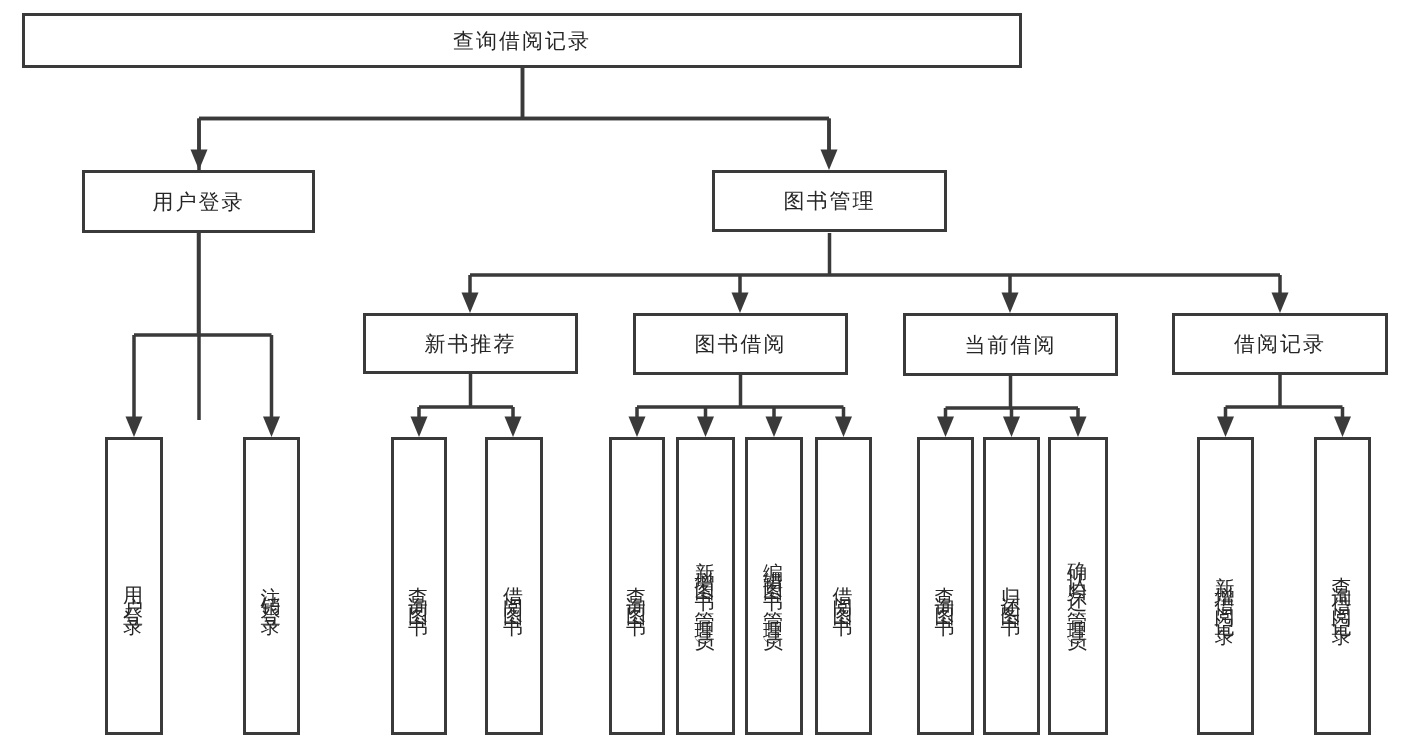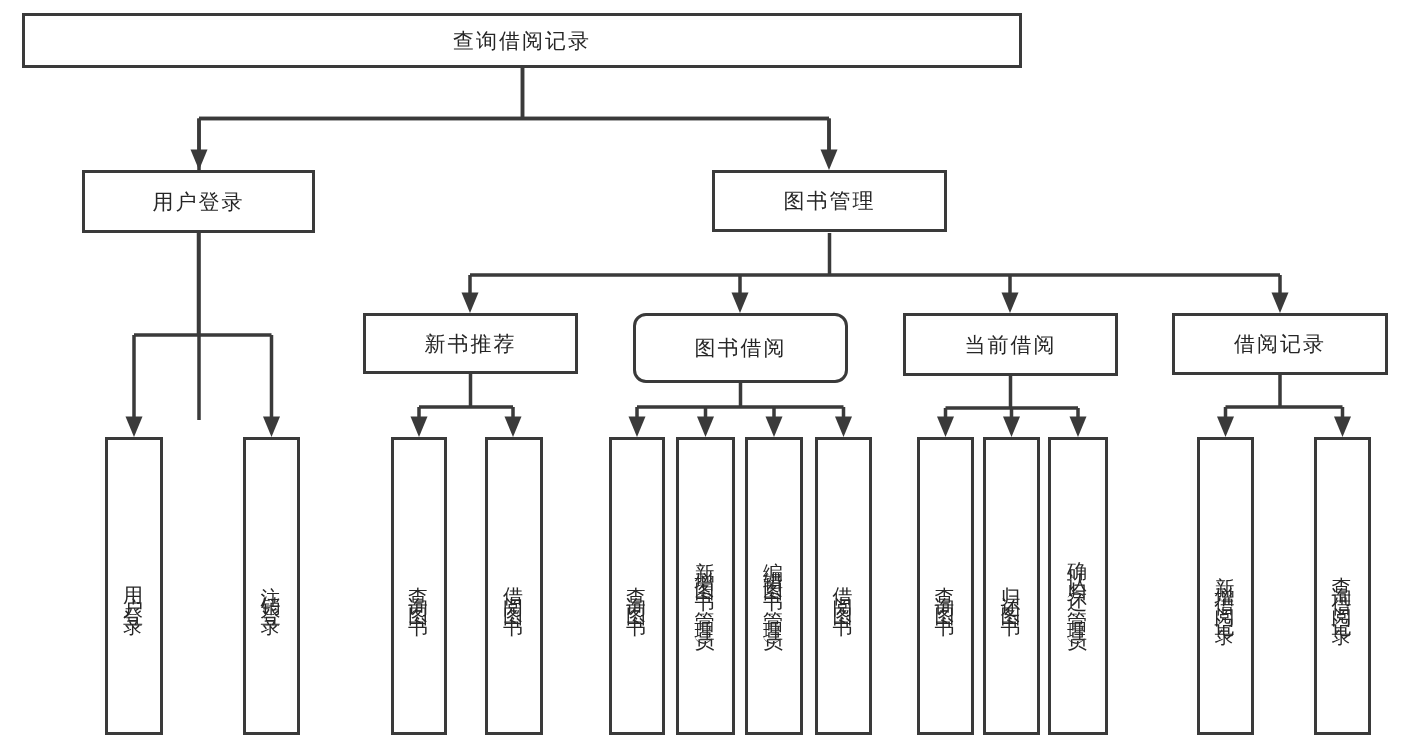--- a/index.html
+++ b/index.html
@@ -56,21 +56,21 @@
     margin-bottom: -10px;
     white-space: nowrap;
   }
 
   
   #n-root  { left: 22px;   top: 13px;  width: 1000px; height: 55px; }
   #n-login { left: 82px;   top: 170px; width: 233px;  height: 63px; }
   #n-mgmt  { left: 712px;  top: 170px; width: 235px;  height: 62px; }
 
   #n-rec   { left: 363px;  top: 313px; width: 215px;  height: 61px; }
-  #n-bor   { left: 633px;  top: 313px; width: 215px;  height: 70px; border-radius: 13px; }
+  #n-bor   { left: 633px;  top: 313px; width: 215px;  height: 62px; }
   #n-cur   { left: 903px;  top: 313px; width: 215px;  height: 63px; }
   #n-recd  { left: 1172px; top: 313px; width: 216px;  height: 62px; }
 
   .leaf { top: 437px; height: 298px; }
   #l-userlogin  { left: 105px;  width: 58px; }
   #l-logout     { left: 243px;  width: 57px; }
   #l-query1     { left: 391px;  width: 56px; }
   #l-borrow1    { left: 485px;  width: 58px; }
   #l-query2     { left: 609px;  width: 56px; }
   #l-addbook    { left: 676px;  width: 59px; }

